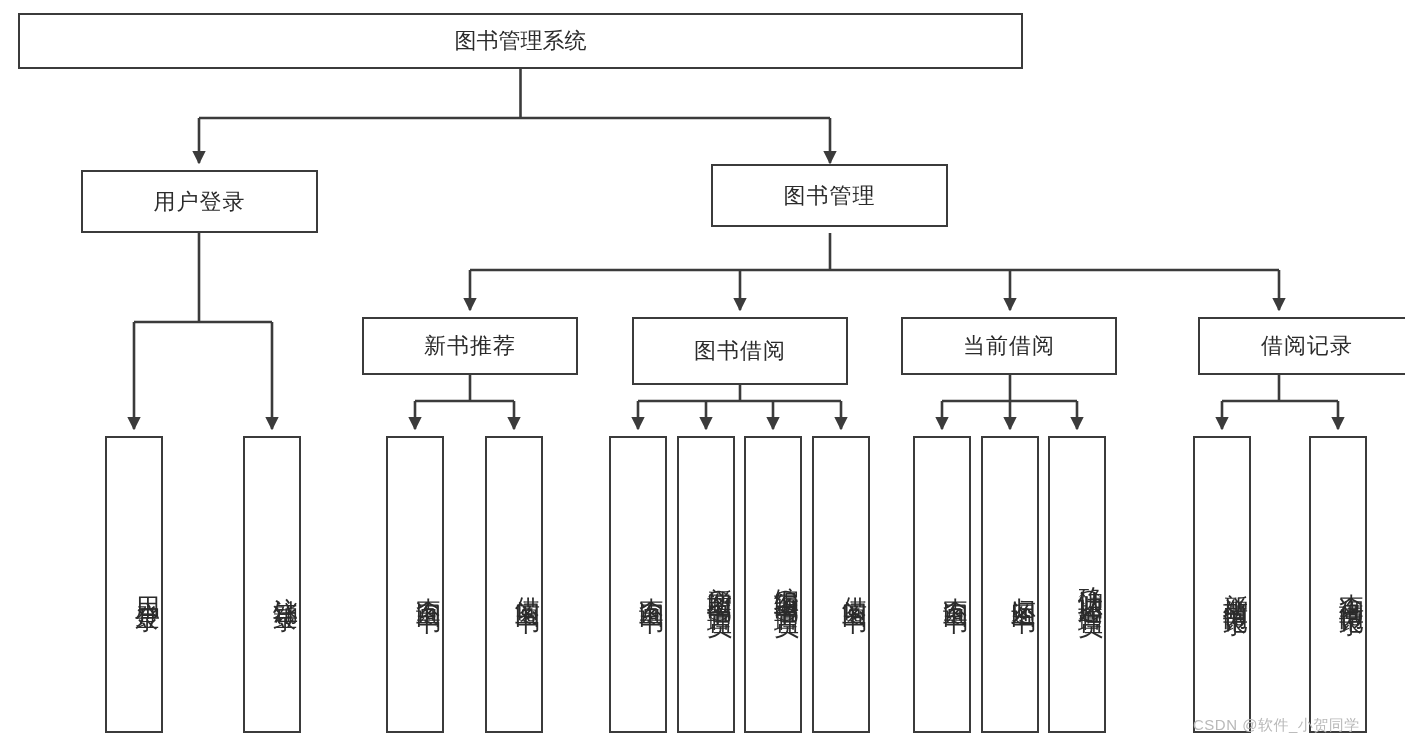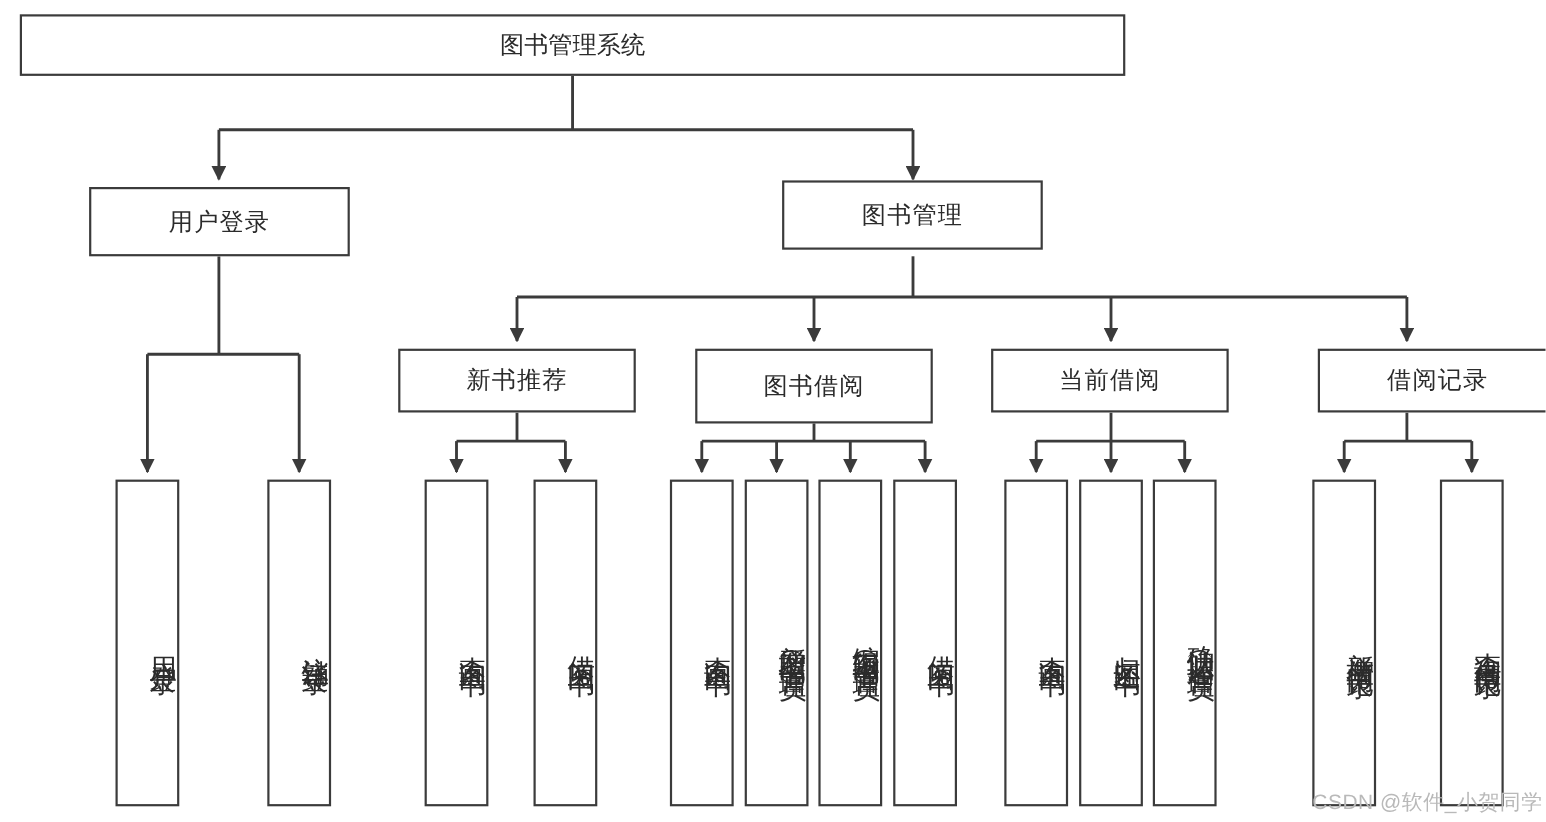--- a/index.html
+++ b/index.html
@@ -31,21 +31,21 @@
     align-items:flex-start;
     justify-content:center;
   }
   .node.vert .vtext{
     writing-mode:vertical-rl;
     text-orientation:upright;
     display:block;
   }
   .watermark{
     position:absolute;
-    font-size:19px;
+    font-size:15px;
     color:#b9b9b9;
     letter-spacing:0.5px;
     white-space:nowrap;
     user-select:none;
   }
 </style>
 </head>
 <body>
 
 <div id="stage">

